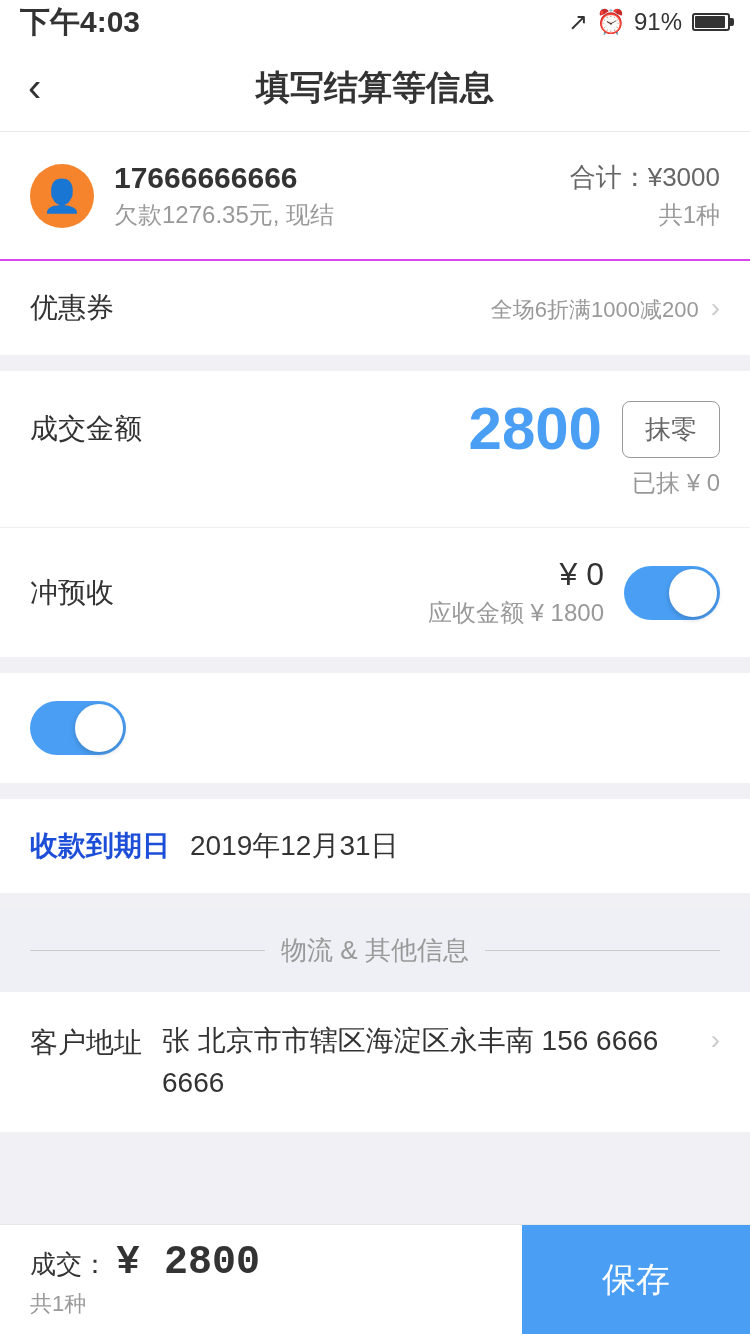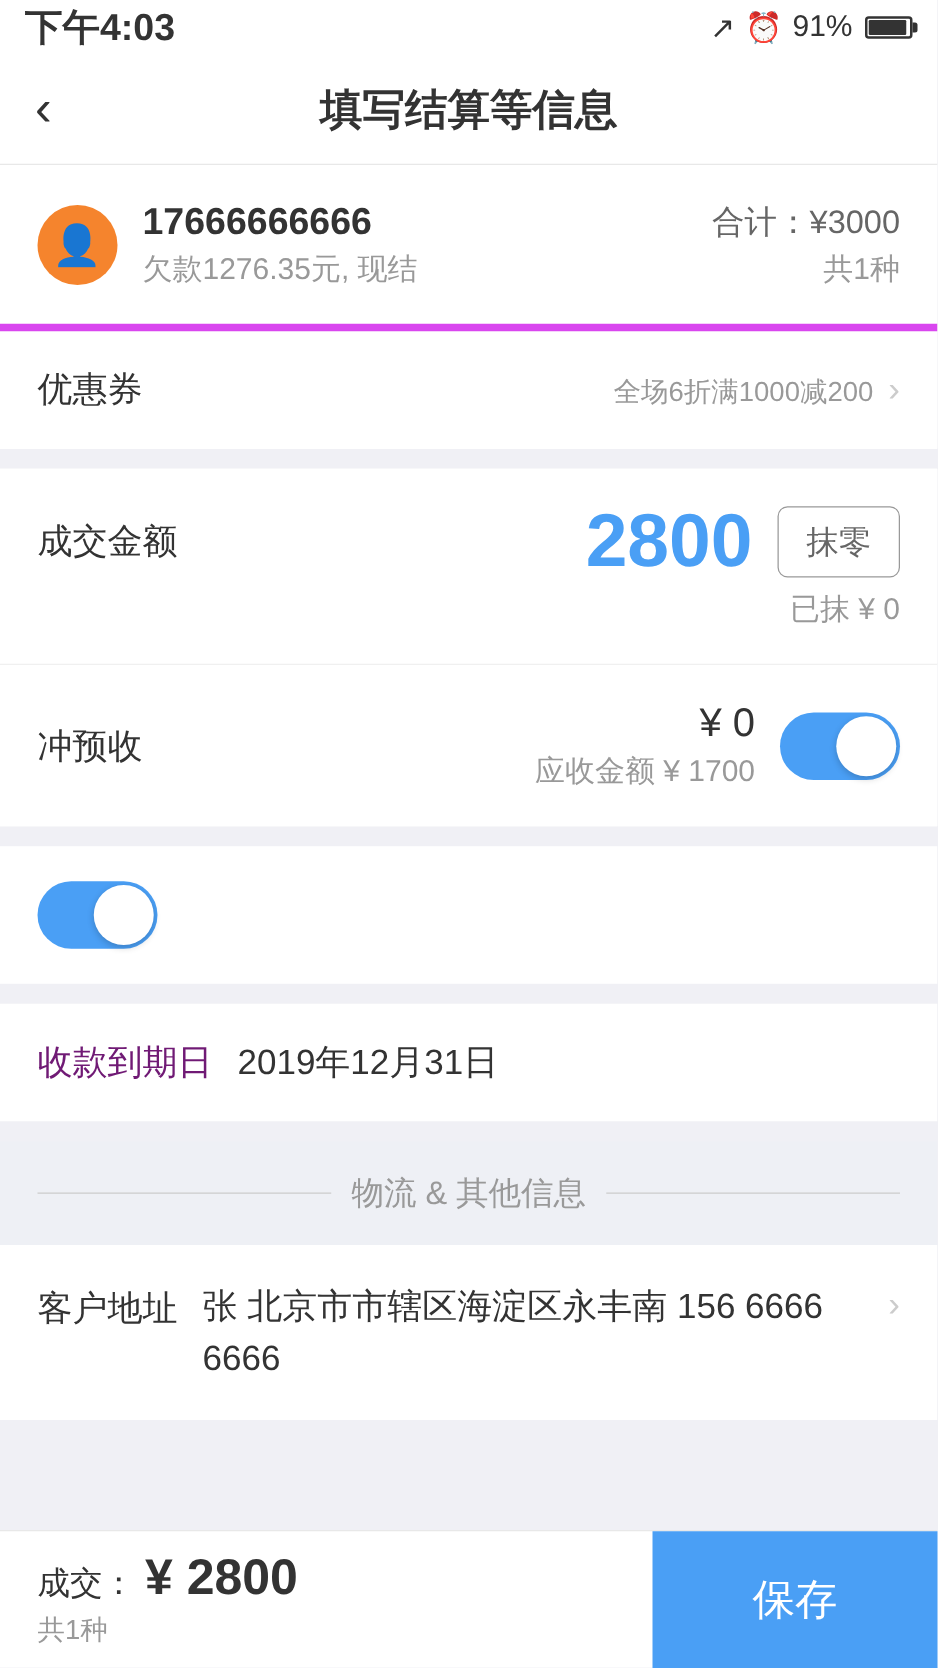--- a/index.html
+++ b/index.html
@@ -113,21 +113,21 @@
       margin-top: 4px;
     }
 
     
     .coupon-row {
       display: flex;
       align-items: center;
       justify-content: space-between;
       padding: 28px 30px;
       background: #fff;
-      border-top: 6px solid #d946ef;
+      border-top: 2px solid #d946ef;
     }
     .coupon-label {
       font-size: 28px;
       color: #333;
     }
     .coupon-right {
       display: flex;
       align-items: center;
       gap: 12px;
     }
@@ -257,21 +257,21 @@
     .duedate-section {
       background: #fff;
       padding: 28px 30px;
       margin-bottom: 16px;
     }
     .duedate-row {
       display: flex;
       align-items: center;
       gap: 20px;
     }
-    .duedate-label { font-size: 28px; color: #701a75; }
+    .duedate-label { font-size: 28px; color: #1d4ed8; font-weight: bold; }
     .duedate-value { font-size: 28px; color: #333; }
 
     
     .section-divider {
       background: #eef0f5;
       display: flex;
       align-items: center;
       justify-content: center;
       padding: 24px 30px;
       gap: 16px;
@@ -330,20 +330,21 @@
       border-top: 1px solid #e8e8e8;
     }
     .bottom-summary {
       flex: 1;
       padding: 0 30px;
     }
     .bottom-summary-top {
       display: flex;
       align-items: baseline;
       gap: 8px;
+      font-family: Liberation Mono, monospace;
     }
     .bottom-summary-label {
       font-size: 26px;
       color: #333;
     }
     .bottom-summary-amount {
       font-size: 40px;
       font-weight: 700;
       color: #333;
     }
@@ -465,21 +466,21 @@
       </div>
       <div class="trade-sub">已抹  ¥ 0</div>
     </div>
 
     <div class="prepay-section">
       <div class="prepay-row">
         <span class="prepay-label">冲预收</span>
         <div class="prepay-right">
           <div class="prepay-amount-block">
             <div class="prepay-amount">¥ 0</div>
-            <div class="prepay-sub">应收金额 ¥ 1700</div>
+            <div class="prepay-sub">应收金额 ¥ 1800</div>
           </div>
           <div class="toggle">
             <div class="toggle-knob"></div>
           </div>
         </div>
       </div>
     </div>
   </div>
 
   <div class="credit-section section">

